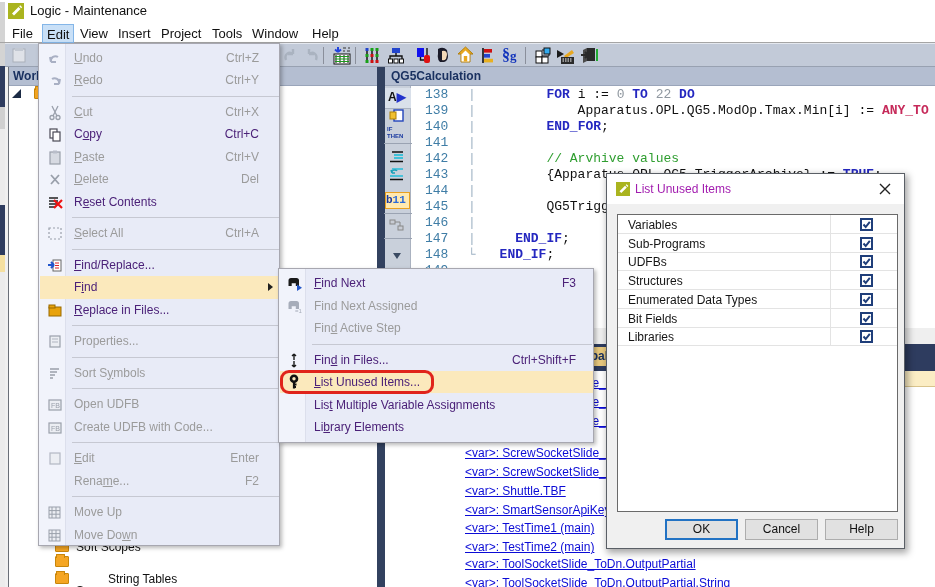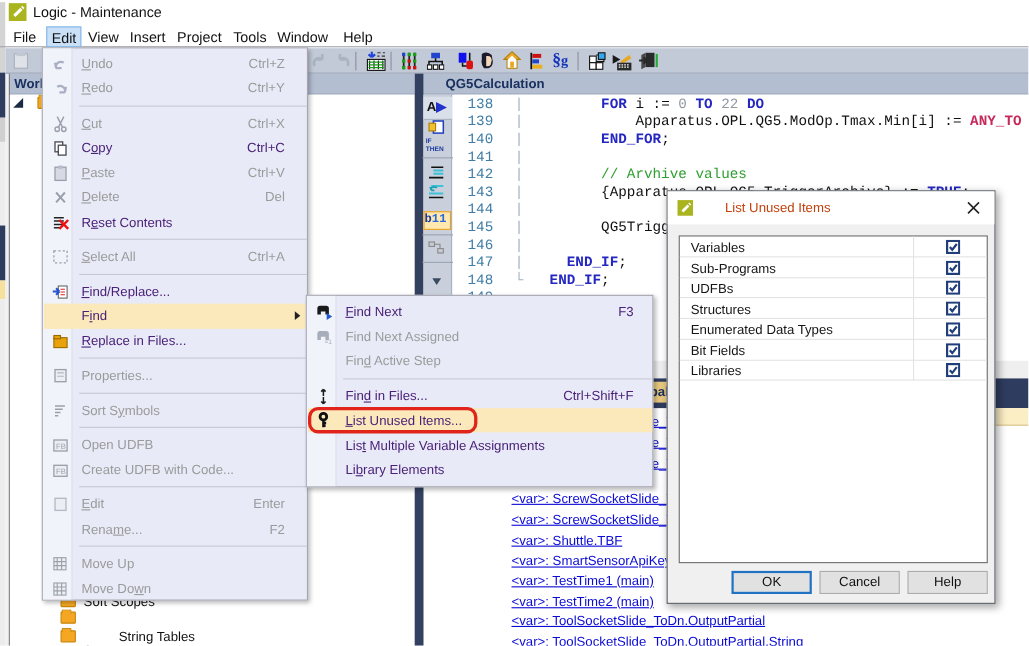--- a/index.html
+++ b/index.html
@@ -42,21 +42,21 @@
 #band3{left:620px;top:371px;width:315px;height:16px;background:#fbedc4;border-bottom:1px solid #d9c48c;}
 .lnk{position:absolute;left:465px;font-size:12px;color:#0b0bd6;text-decoration:underline;white-space:pre;}
 
 .folder{position:absolute;width:14px;height:11px;background:#f5a623;border:1px solid #c8860a;border-radius:1px;}
 .folder:before{content:"";position:absolute;left:0;top:-3px;width:7px;height:3px;background:#f5a623;border:1px solid #c8860a;border-bottom:none;border-radius:1px 1px 0 0;}
 .titem{position:absolute;left:76px;font-size:12px;color:#111;}
 
 #dialog{left:606px;top:173px;width:299px;height:376px;background:#f0f0f0;border:1px solid #5a5f66;box-shadow:2px 3px 7px 1px rgba(0,0,0,0.35);}
 #dtitle{left:0;top:0;width:297px;height:30px;background:#fff;}
 #dicon{left:9px;top:8px;width:14px;height:14px;background:#aab41f;}
-#dtext{left:28px;top:8px;font-size:12px;color:#c2410c;margin-left:24px;}
+#dtext{left:28px;top:8px;font-size:12px;color:#a21caf;}
 #dclose{right:10px;top:6px;width:18px;height:18px;}
 #dtable{left:10px;top:40px;width:281px;height:298px;background:#fff;border:1px solid #6a6a6a;}
 .drow{position:absolute;left:0;width:279px;height:19px;border-bottom:1px solid #e3e3e3;}
 .dlabel{position:absolute;left:10px;top:3px;font-size:12px;color:#151515;}
 .dcheck{position:absolute;left:242px;top:3px;}
 #dvline{left:212px;top:0;width:1px;height:131px;background:#e3e3e3;}
 .btn{position:absolute;top:345px;width:73px;height:21px;background:#e1e1e1;border:1px solid #adadad;font-size:12px;text-align:center;line-height:19px;}
 #btnOK{left:58px;border:2px solid #2272c3;line-height:17px;}
 #btnCancel{left:138px;}
 #btnHelp{left:218px;}
@@ -182,21 +182,21 @@
       <path d="M6.5 13 H16.5 M6.5 15 H16.5" stroke="#fff" stroke-width="1" stroke-dasharray="1.5,1"></path>
     </svg></div>
 <div class="abs" style="left:579px;top:46px;"><svg width="19" height="19">
       <rect x="8" y="2" width="8" height="13" fill="#2a2a2a"></rect>
       <path d="M8 2 L4 4 V17 L8 15 Z" fill="#4a4a4a"></path>
       <path d="M2 9 H9 M9 9 L6 6 M9 9 L6 12" stroke="#2a2a2a" stroke-width="2" fill="none"></path>
       <rect x="17" y="3" width="2.5" height="12" fill="#22aa33"></rect>
     </svg></div>
 
 <div class="abs" id="lhead"><span class="headtxt" style="margin-left:4px;">Workspace</span></div>
-<div class="abs" id="rhead"><span class="headtxt" style="margin-left:20px;">QG5Calculation</span></div>
+<div class="abs" id="rhead"><span class="headtxt" style="margin-left:6px;">QG5Calculation</span></div>
 <div class="abs" id="lborder"></div>
 <div class="abs" id="lpanel"></div>
 <div class="abs" id="splitter"></div>
 
 <div class="abs" style="left:12px;top:89px;width:0;height:0;border-left:9px solid transparent;border-bottom:9px solid #1c2b45;"></div>
 <div class="folder" style="left:34px;top:88px;"></div>
 <div class="folder" style="left:55px;top:541px;"></div>
 <div class="titem" style="top:540px;">Soft Scopes</div>
 <div class="folder" style="left:55px;top:556px;"></div>
 <div class="titem" style="top:584px;">Spy</div>

